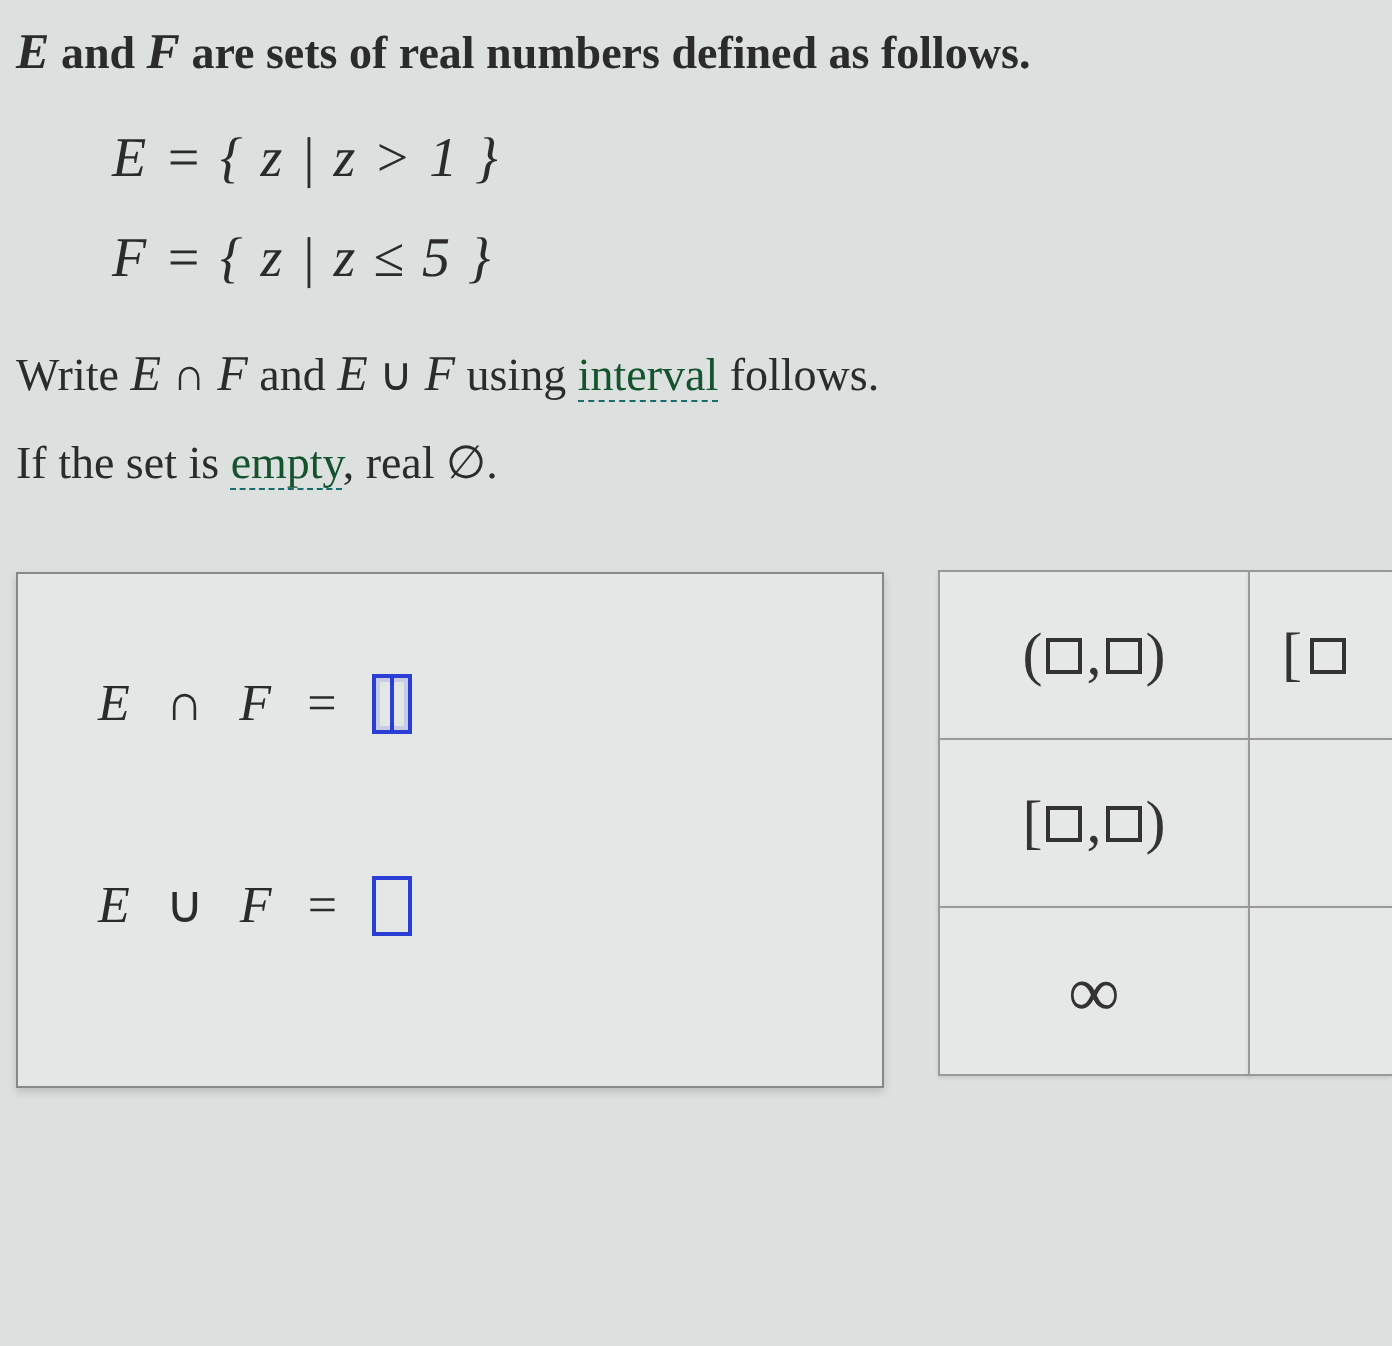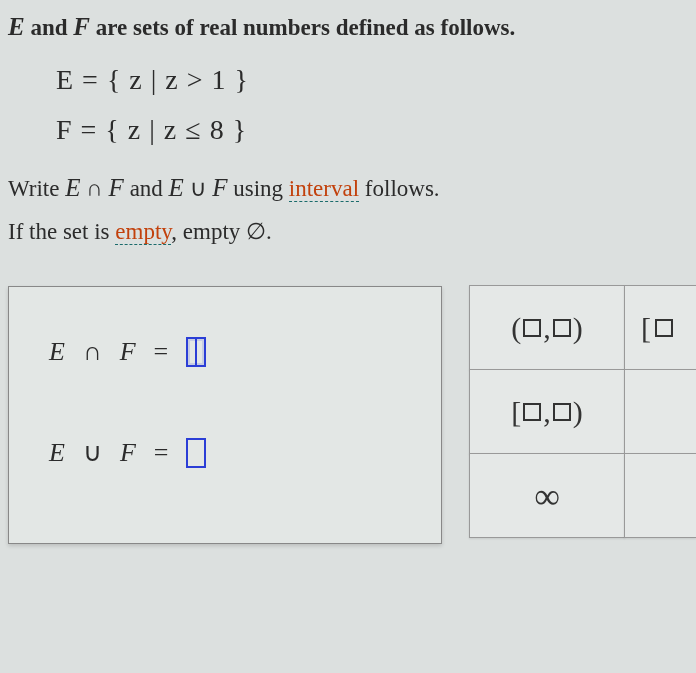--- a/index.html
+++ b/index.html
@@ -24,30 +24,31 @@
       font-family: 'Times New Roman', serif;
       font-size: 25px;
     }
     .set-definitions {
       margin-left: 48px;
       margin-bottom: 22px;
     }
     .math-line {
       font-family: 'Times New Roman', serif;
       font-size: 28px;
+      font-style: italic;
       margin-bottom: 18px;
       letter-spacing: 1px;
     }
     .instruction {
       font-size: 23px;
       line-height: 1.6;
       margin-bottom: 6px;
     }
     .link-term {
-      color: #c2410c;
+      color: #14532d;
       border-bottom: 1px dashed #1a6b6b;
       cursor: pointer;
     }
     .answer-area {
       display: flex;
       gap: 28px;
       margin-top: 36px;
     }
     .answer-box {
       border: 1.5px solid #888;
@@ -116,28 +117,28 @@
   </style>
 </head>
 <body>
 
 <div class="problem-text">
   <span class="italic-var">E</span><span> and </span><span class="italic-var">F</span><span> are sets of real numbers defined as follows.</span>
 </div>
 
 <div class="set-definitions">
   <div class="math-line">E = { z | z &gt; 1 }</div>
-  <div class="math-line">F = { z | z ≤ 8 }</div>
+  <div class="math-line">F = { z | z ≤ 5 }</div>
 </div>
 
 <div class="instruction">
   <span>Write </span><span class="italic-var">E</span><span> ∩ </span><span class="italic-var">F</span><span> and </span><span class="italic-var">E</span><span> ∪ </span><span class="italic-var">F</span><span> using </span><span class="link-term">interval</span><span> follows.</span>
 </div>
 <div class="instruction">
-  <span>If the set is </span><span class="link-term">empty</span><span>, empty ∅.</span>
+  <span>If the set is </span><span class="link-term">empty</span><span>, real ∅.</span>
 </div>
 
 <div class="answer-area">
   <div class="answer-box">
     <div class="answer-row">
       <span>E</span>
       <span class="op">∩</span>
       <span>F</span>
       <span class="op">=</span>
       <span class="input-slot active"></span>

